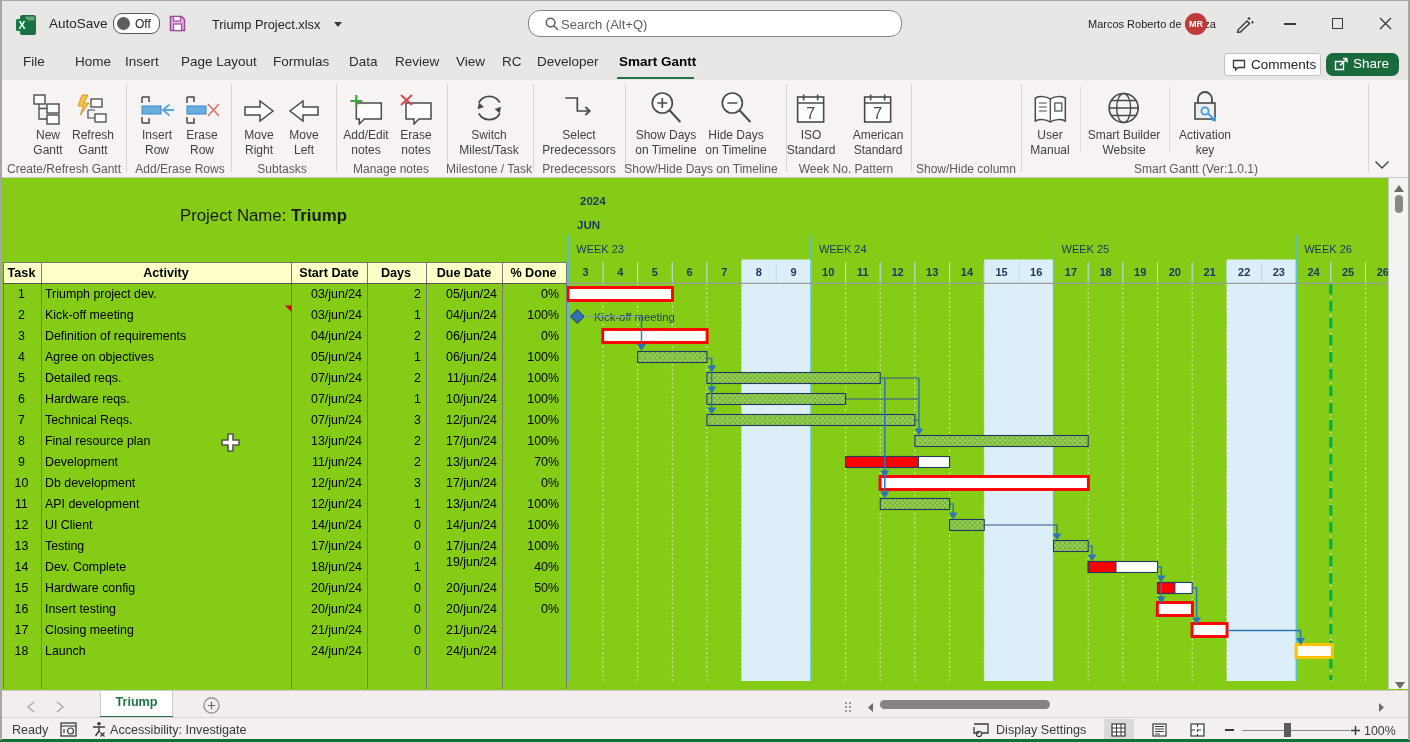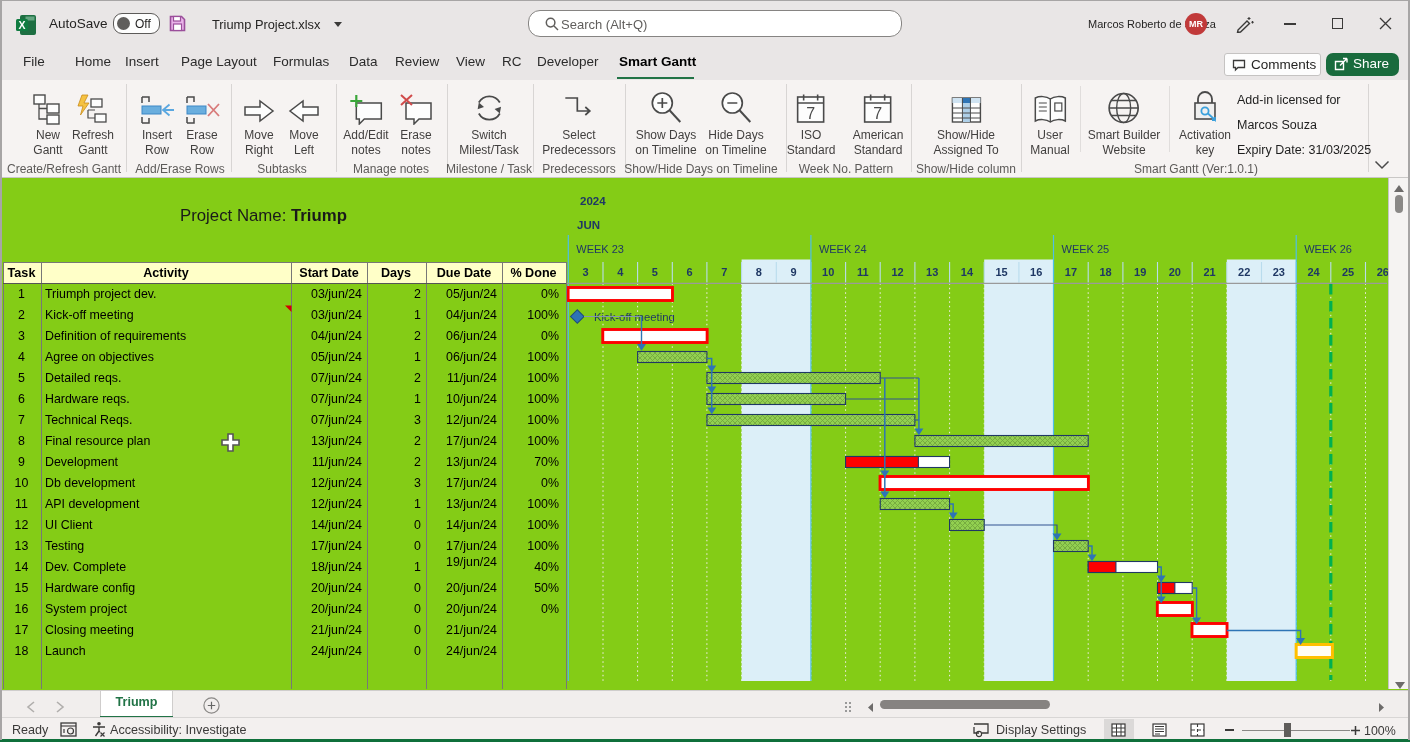--- a/index.html
+++ b/index.html
@@ -222,21 +222,21 @@
 <div class="cell num" style="left:366px;top:381.5px;width:55px">1</div>
 <div class="cell num" style="left:425px;top:377px;width:72px">19/jun/24</div>
 <div class="cell num" style="left:502px;top:381.5px;width:57px">40%</div>
 <div class="cell" style="left:3px;top:402.5px;width:37px;text-align:center">15</div>
 <div class="cell" style="left:45px;top:402.5px">Hardware config</div>
 <div class="cell num" style="left:280px;top:402.5px;width:82px">20/jun/24</div>
 <div class="cell num" style="left:366px;top:402.5px;width:55px">0</div>
 <div class="cell num" style="left:425px;top:402.5px;width:72px">20/jun/24</div>
 <div class="cell num" style="left:502px;top:402.5px;width:57px">50%</div>
 <div class="cell" style="left:3px;top:423.5px;width:37px;text-align:center">16</div>
-<div class="cell" style="left:45px;top:423.5px">System project</div>
+<div class="cell" style="left:45px;top:423.5px">Insert testing</div>
 <div class="cell num" style="left:280px;top:423.5px;width:82px">20/jun/24</div>
 <div class="cell num" style="left:366px;top:423.5px;width:55px">0</div>
 <div class="cell num" style="left:425px;top:423.5px;width:72px">20/jun/24</div>
 <div class="cell num" style="left:502px;top:423.5px;width:57px">0%</div>
 <div class="cell" style="left:3px;top:444.5px;width:37px;text-align:center">17</div>
 <div class="cell" style="left:45px;top:444.5px">Closing meeting</div>
 <div class="cell num" style="left:280px;top:444.5px;width:82px">21/jun/24</div>
 <div class="cell num" style="left:366px;top:444.5px;width:55px">0</div>
 <div class="cell num" style="left:425px;top:444.5px;width:72px">21/jun/24</div>
 <div class="cell num" style="left:502px;top:444.5px;width:57px"></div>
@@ -460,32 +460,20 @@
 <div class="ribtn" style="left:878px;top:7px;transform:translateX(-50%)">
       <div class="ic">
         <svg width="34" height="32" viewBox="0 0 34 32">
           <rect x="4" y="4" width="26" height="25" fill="#fdfdfd" stroke="#4a4a4a" stroke-width="1.6"></rect>
           <path d="M4 10 h26" stroke="#4a4a4a" stroke-width="1.3"></path>
           <path d="M10 1.5 v6 M24 1.5 v6" stroke="#4a4a4a" stroke-width="1.6"></path>
           <text x="17" y="26" font-size="16" fill="#4a4a4a" text-anchor="middle" font-family="Liberation Sans">7</text>
         </svg>
       </div>
       <div>American<br>Standard</div>
-    </div>
-<div class="ribtn" style="left:966px;top:7px;transform:translateX(-50%)">
-      <div class="ic">
-        <svg width="34" height="30" viewBox="0 0 34 30">
-          <rect x="3" y="3" width="28" height="24" fill="#fdfdfd" stroke="#4a4a4a" stroke-width="1.4"></rect>
-          <rect x="13" y="3" width="8" height="24" fill="#aecfe8"></rect>
-          <rect x="3" y="3" width="28" height="5" fill="#cfe3f2"></rect>
-          <rect x="13" y="3" width="8" height="5" fill="#2e74b5"></rect>
-          <path d="M3 13 h28 M3 18 h28 M3 23 h28 M13 3 v24 M21 3 v24" stroke="#4a4a4a" stroke-width="1"></path>
-        </svg>
-      </div>
-      <div>Show/Hide<br>Assigned To</div>
     </div>
 <div class="ribtn" style="left:1050px;top:7px;transform:translateX(-50%)">
       <div class="ic">
         <svg width="36" height="30" viewBox="0 0 36 30">
           <path d="M18 4 C14 1 7 1 3 3 V26 C7 24 14 24 18 27 C22 24 29 24 33 26 V3 C29 1 22 1 18 4 Z" fill="#fdfdfd" stroke="#4a4a4a" stroke-width="1.5"></path>
           <path d="M18 4 V27" stroke="#4a4a4a" stroke-width="1.3"></path>
           <path d="M6.5 8 h8 M6.5 12 h8 M6.5 16 h8" stroke="#4a4a4a" stroke-width="1.2"></path>
           <rect x="22.5" y="8" width="7" height="8" fill="none" stroke="#4a4a4a" stroke-width="1.2"></rect>
         </svg>
       </div>
@@ -527,21 +515,20 @@
 <div class="rgl" style="left:64px">Create/Refresh Gantt</div>
 <div class="rgl" style="left:180px">Add/Erase Rows</div>
 <div class="rgl" style="left:282px">Subtasks</div>
 <div class="rgl" style="left:391px">Manage notes</div>
 <div class="rgl" style="left:489px">Milestone / Task</div>
 <div class="rgl" style="left:579px">Predecessors</div>
 <div class="rgl" style="left:701px">Show/Hide Days on Timeline</div>
 <div class="rgl" style="left:846px">Week No. Pattern</div>
 <div class="rgl" style="left:966px">Show/Hide column</div>
 <div class="rgl" style="left:1196px">Smart Gantt (Ver:1.0.1)</div>
-<div class="abs" style="left:1237px;top:8px;width:160px;font-size:12.5px;color:#1e1e1e;line-height:25px">Add-in licensed for<br>Marcos Souza<br>Expiry Date: 31/03/2025</div>
 <svg class="abs" style="left:1374px;top:80px" width="16" height="10" viewBox="0 0 16 10">
       <path d="M1.5 1.5 L8 8 L14.5 1.5" stroke="#4a4a4a" stroke-width="1.5" fill="none"></path>
     </svg>
 </div>
 <div class="abs" id="tabbar">
 <svg class="abs" style="left:26px;top:10px" width="10" height="12" viewBox="0 0 10 12">
       <path d="M8 1 L2 6 L8 11" stroke="#b0aeac" stroke-width="1.6" fill="none"></path>
     </svg>
 <svg class="abs" style="left:55px;top:10px" width="10" height="12" viewBox="0 0 10 12">
       <path d="M2 1 L8 6 L2 11" stroke="#b0aeac" stroke-width="1.6" fill="none"></path>

